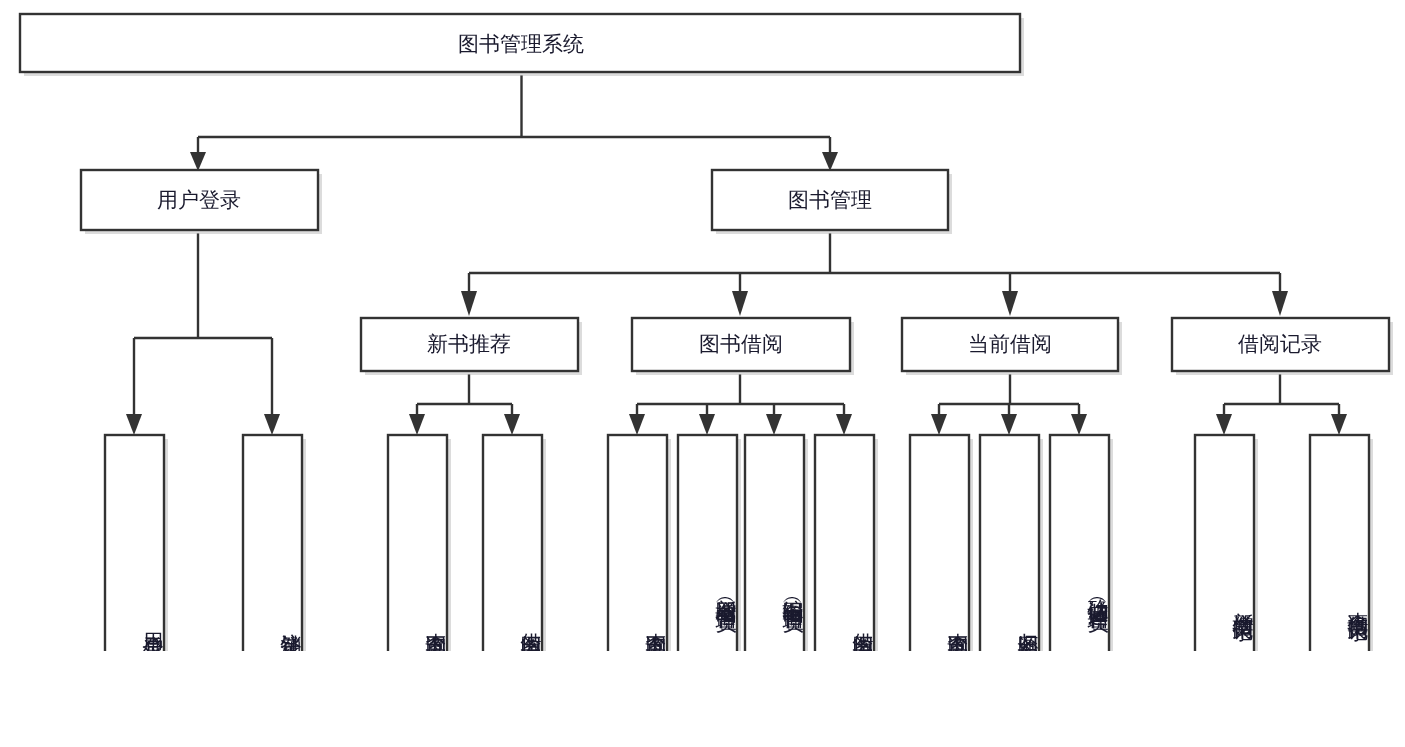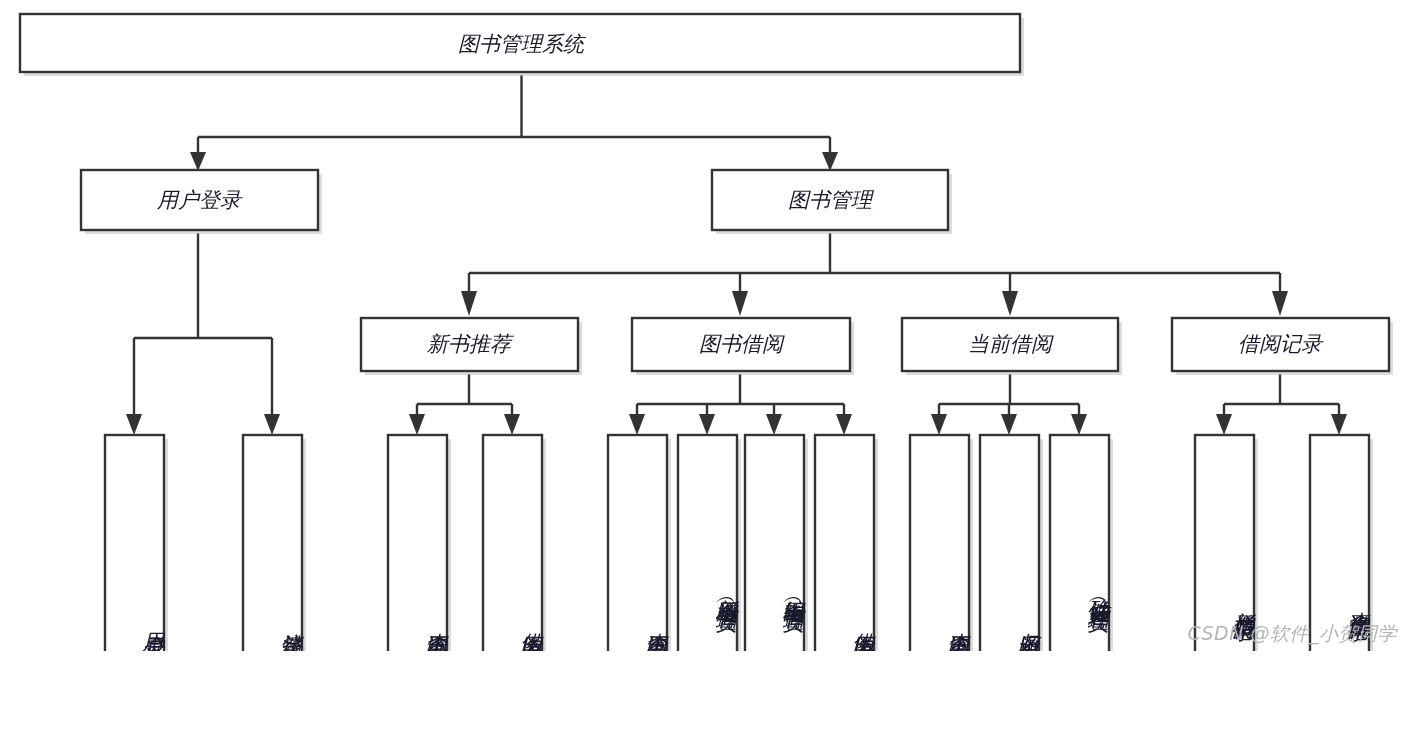--- a/index.html
+++ b/index.html
@@ -9,21 +9,20 @@
   }
   body {
     font-family: "DejaVu Sans", "Liberation Sans", sans-serif;
   }
   #canvas {
     position: relative;
     width: 1405px;
     height: 651px;
     background: #ffffff;
     overflow: hidden;
-    font-style: italic;
   }
   svg.diagram {
     position: absolute;
     left: 0;
     top: 0;
     width: 1405px;
     height: 747px;
   }
   .node-box {
     fill: #ffffff;
@@ -261,14 +260,13 @@
   <div class="leaf-label" style="left:745px; top:443px; width:59px; height:295px;">编辑图书（管理员）</div>
   <div class="leaf-label" style="left:815px; top:505px; width:59px; height:230px;">借阅图书</div>
 
   <div class="leaf-label" style="left:910px; top:505px; width:59px; height:230px;">查询图书</div>
   <div class="leaf-label" style="left:980px; top:505px; width:59px; height:230px;">归还图书</div>
   <div class="leaf-label" style="left:1050px; top:443px; width:59px; height:295px;">确认归还（管理员）</div>
 
   <div class="leaf-label" style="left:1195px; top:466px; width:59px; height:270px;">新增借阅记录</div>
   <div class="leaf-label" style="left:1310px; top:466px; width:59px; height:270px;">查询借阅记录</div>
 
-  <div class="watermark">CSDN @软件_小贺同学</div>
 </div>
 
 </body></html>

